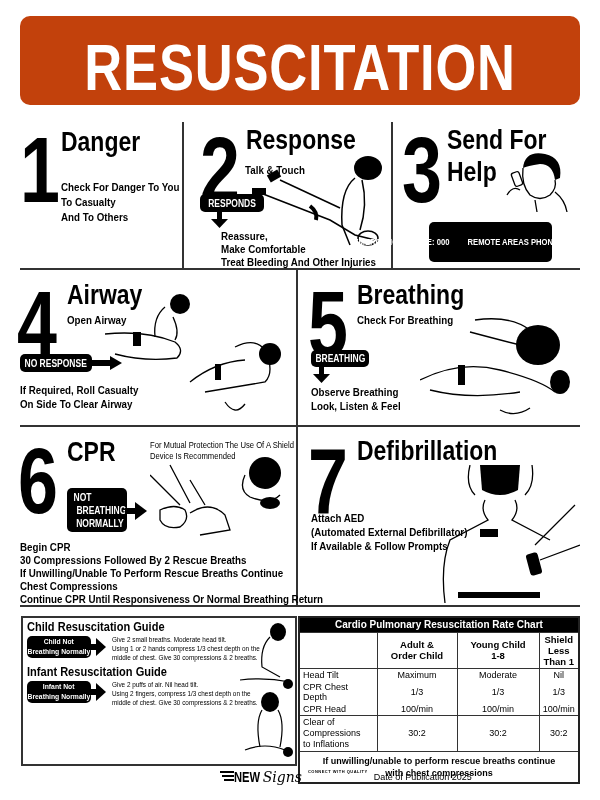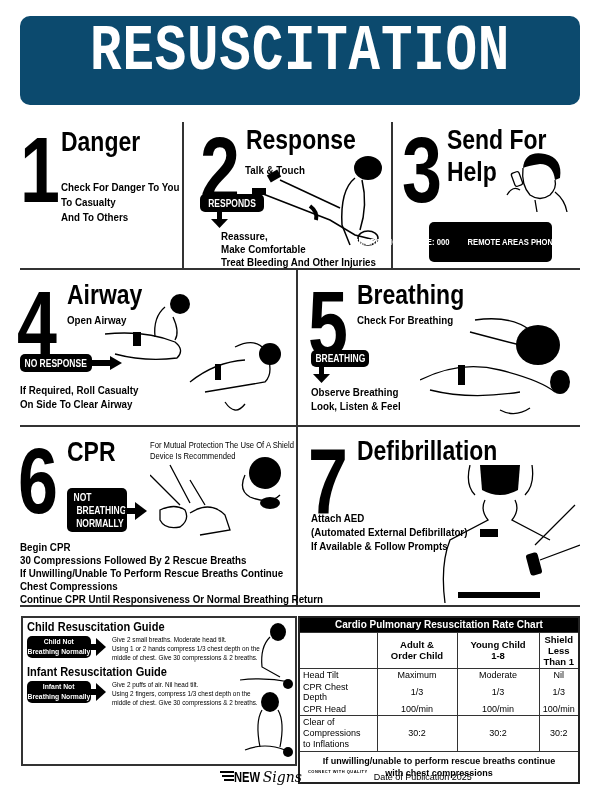--- a/index.html
+++ b/index.html
@@ -1,20 +1,20 @@
 <!DOCTYPE html>
 <html><head>
 <meta charset="utf-8">
 <style>
   * { box-sizing: border-box; margin: 0; padding: 0; }
   html, body { width: 600px; height: 800px; background: #ffffff; overflow: hidden; }
   body { font-family: "Liberation Sans", "DejaVu Sans", sans-serif; color: #000; position: relative; }
   .abs { position: absolute; }
 
-  .title-bar { left: 20px; top: 16px; width: 560px; height: 89px; background: #0c4a6e; border-radius: 10px; display: flex; align-items: flex-start; justify-content: center; font-family: Liberation Mono, monospace; }
+  .title-bar { left: 20px; top: 16px; width: 560px; height: 89px; background: #c2410c; border-radius: 10px; display: flex; align-items: flex-end; justify-content: center; }
   .title-bar span { color: #fff; font-weight: bold; font-size: 64px; letter-spacing: 1px; transform: scaleX(0.82); display: inline-block; white-space: nowrap; }
 
   .hline { position: absolute; height: 2px; background: #333; }
   .vline { position: absolute; width: 2px; background: #333; }
 
   .bignum { position: absolute; font-weight: bold; font-size: 92px; line-height: 1; transform: scaleX(0.78); transform-origin: left top; }
   .heading { position: absolute; font-weight: bold; font-size: 28px; line-height: 1; transform: scaleX(0.82); transform-origin: left top; white-space: nowrap; }
   .txt { position: absolute; font-weight: bold; font-size: 11.5px; line-height: 15px; white-space: nowrap; transform: scaleX(0.85); transform-origin: left top; }
   .small { position: absolute; font-size: 9px; line-height: 11px; white-space: nowrap; transform: scaleX(0.85); transform-origin: left top; }
 

